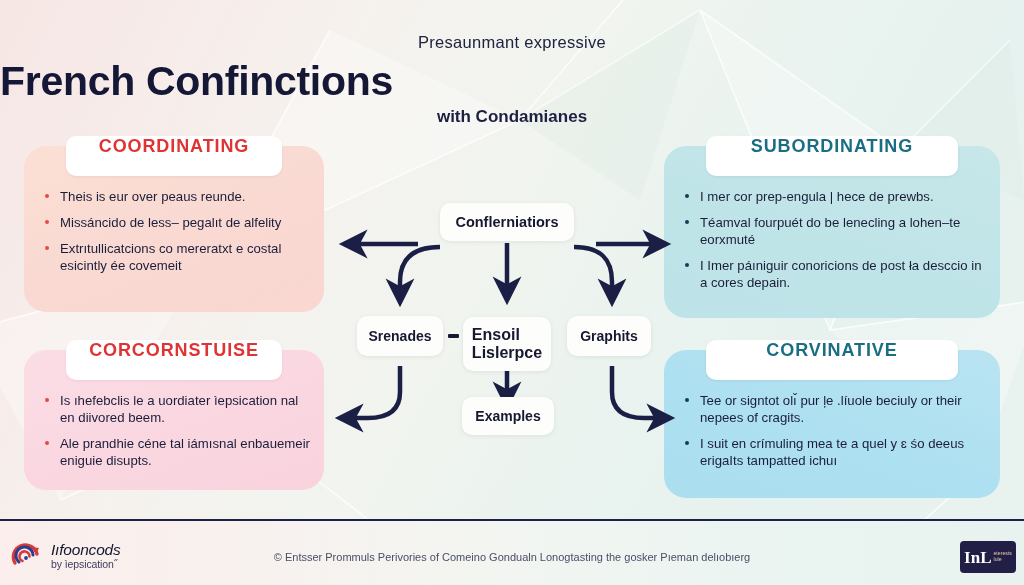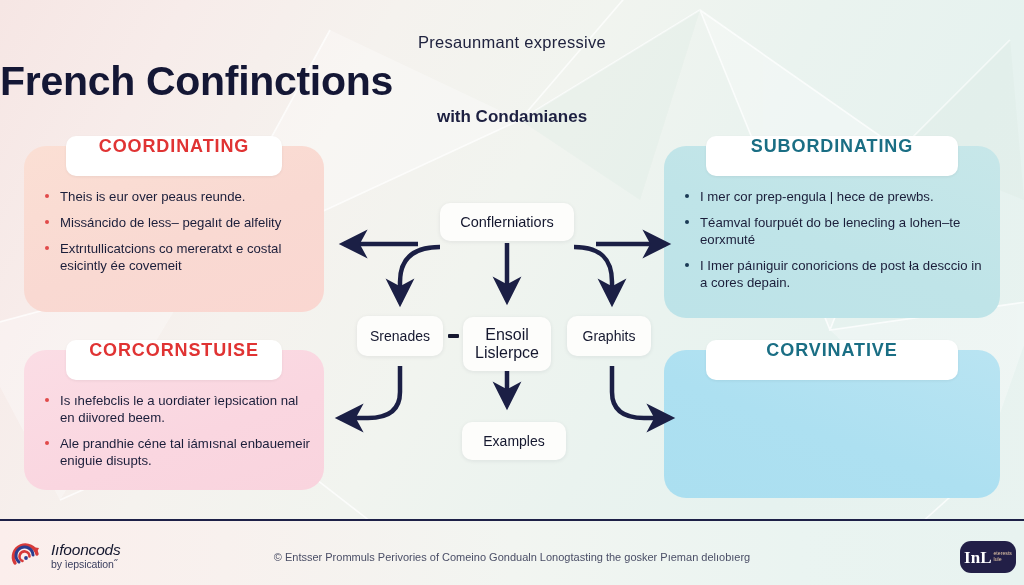--- a/index.html
+++ b/index.html
@@ -161,30 +161,29 @@
 
   
   .node {
     position: absolute;
     background: #fdfdfb;
     border-radius: 10px;
     box-shadow: 0 1px 4px rgba(30,30,50,0.08);
     display: flex;
     align-items: center;
     justify-content: center;
-    text-align: center;
-    font-weight: normal;
+    font-weight: bold;
     color: #15182f;
     box-sizing: border-box;
   }
   .node-root  { left: 440px; top: 203px; width: 134px; height: 38px; font-size: 14.5px; }
   .node-left  { left: 357px; top: 316px; width: 86px;  height: 40px; font-size: 14px; }
   .node-mid   { left: 463px; top: 309px; width: 88px;  height: 54px; font-size: 16px; line-height: 18px; margin-top: 8px; }
   .node-right { left: 567px; top: 316px; width: 84px;  height: 40px; font-size: 14px; }
-  .node-ex    { left: 462px; top: 422px; width: 104px;  height: 38px; font-size: 14px; }
+  .node-ex    { left: 462px; top: 397px; width: 92px;  height: 38px; font-size: 14px; }
 
   .dash {
     position: absolute;
     left: 448px;
     top: 334px;
     width: 11px;
     height: 4px;
     background: #15182f;
     border-radius: 1px;
   }
@@ -229,21 +228,21 @@
     font-size: 11px;
     color: #4a4e66;
   }
   .badge {
     position: absolute;
     right: 8px;
     bottom: 12px;
     width: 56px;
     height: 32px;
     background: #221f47;
-    border-radius: 11px;
+    border-radius: 4px;
     display: flex;
     align-items: center;
     justify-content: center;
     gap: 2px;
     padding: 0 4px;
     box-sizing: border-box;
   }
   .badge-mark {
     font-size: 17px;
     font-weight: bold;
@@ -319,20 +318,24 @@
       <li>I mer cor prep-engula | hece de prewbs.</li>
       <li>Téamval fourpuét do be lenecling a lohen–te eorxmuté</li>
       <li>I Imer páıniguir conoricions de post ła desccio in a cores depain.</li>
     </ul>
   </div>
 
   <div class="card corvin">
     <div class="card-head">
       <span>CORVINATIVE</span>
     </div>
+    <ul class="bullets">
+      <li>Tee or signtot olı̌ pur ļe .líuole beciuly or their nepees of cragits.</li>
+      <li>I suit en crímuling mea te a quel y ɛ śo deeus erigaIts tampatted ichuı</li>
+    </ul>
   </div>
 
   <svg class="flow-svg" viewBox="0 0 1024 585">
     <defs>
       <marker id="ah" viewBox="0 0 12 12" refX="9" refY="6" markerWidth="7" markerHeight="7" orient="auto-start-reverse">
         <path d="M 0 0.5 L 11 6 L 0 11.5 L 3 6 Z" fill="#1b1f45"></path>
       </marker>
     </defs>
     <g fill="none" stroke="#1b1f45" stroke-width="4.5" stroke-linecap="butt">
 

